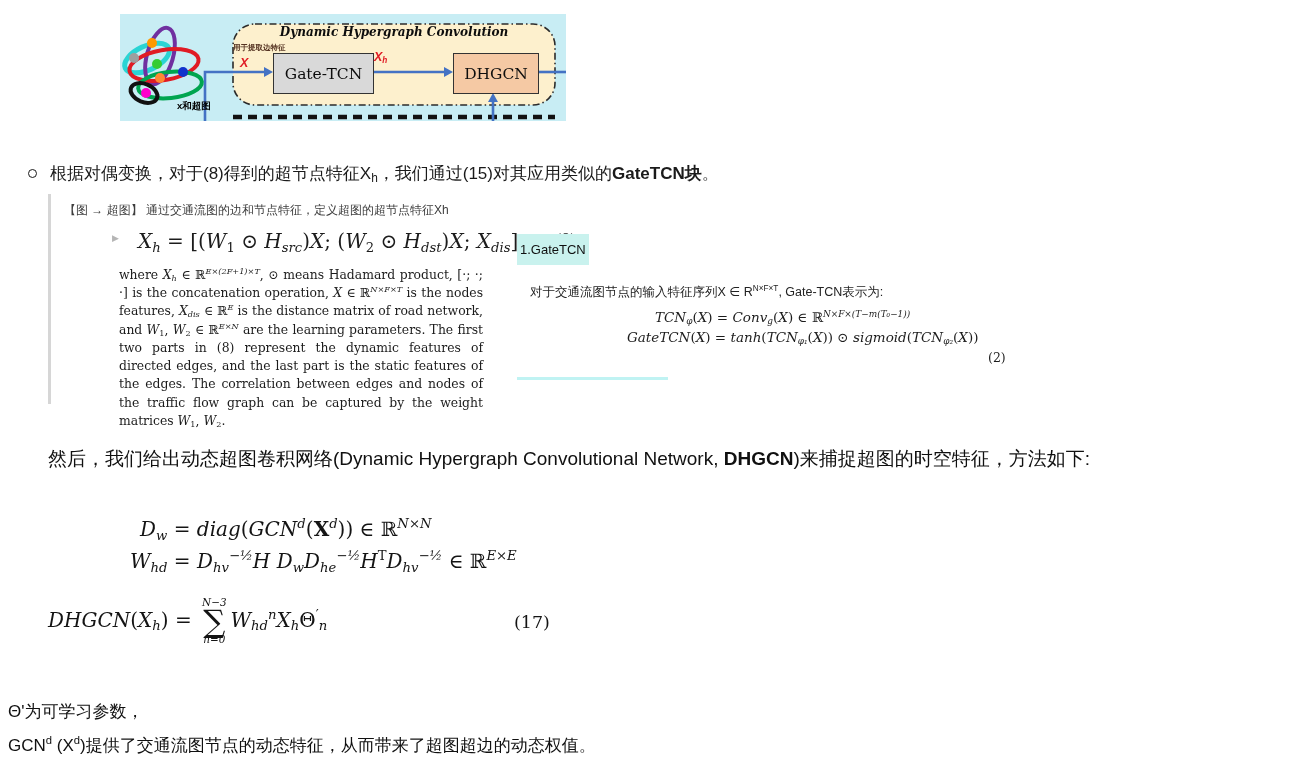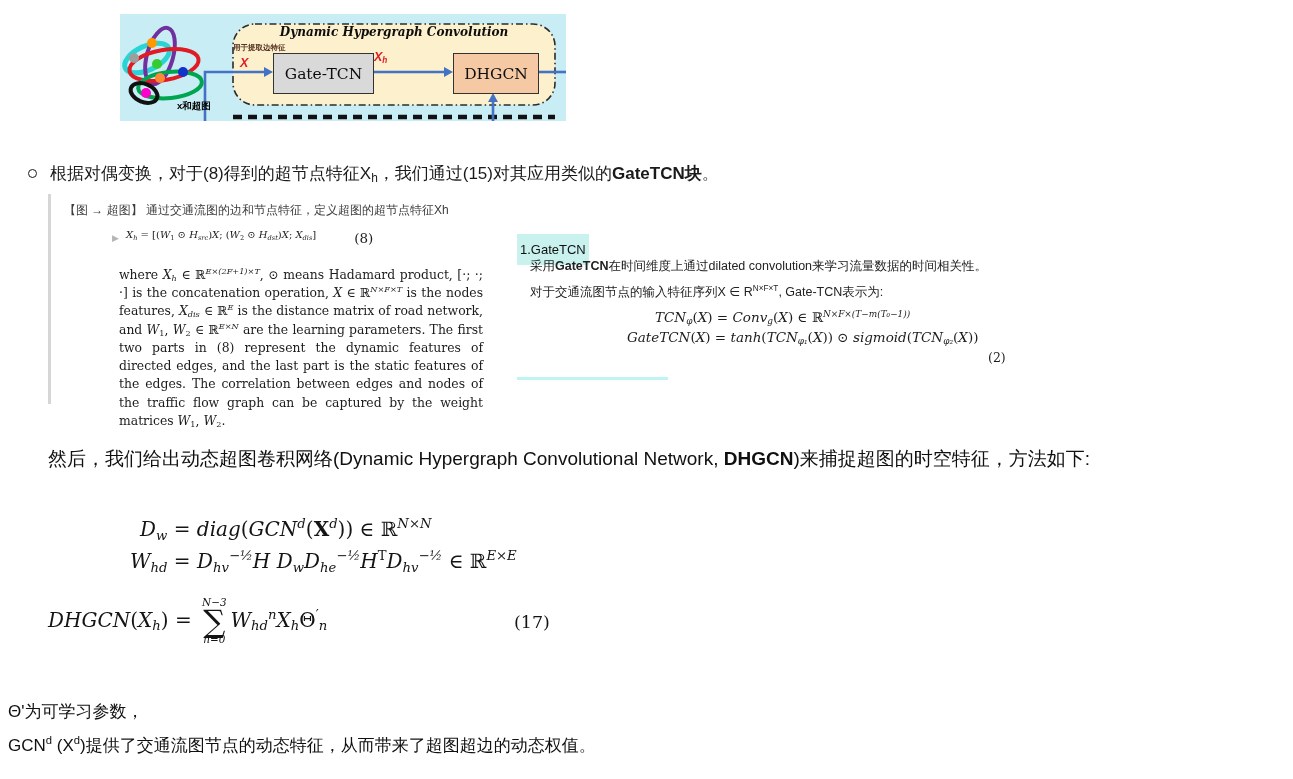--- a/index.html
+++ b/index.html
@@ -35,21 +35,21 @@
   
   .bullet-row{left:28px;top:162px;display:flex;align-items:flex-start;font-size:17px;color:#1a1a1a;}
   .bullet-circle{width:7px;height:7px;border:1.6px solid #1a1a1a;border-radius:50%;margin:7px 13px 0 0;flex:none;}
   .bullet-text sub{font-size:70%;}
 
   
   .quote-bar{left:48px;top:194px;width:2.5px;height:210px;background:#d6d6d6;}
   .qheader{left:64px;top:202px;font-size:12px;color:#3d3d3d;}
   .eq8row{left:112px;top:229px;display:flex;align-items:flex-start;}
   .tri{color:#b5b5b5;font-size:9px;margin:4px 0 0 0;width:14px;flex:none;}
-  .eq8{font-size:10px;color:#1c1c1c;}
+  .eq8{font-size:20px;color:#1c1c1c;margin-left:12px;}
   .eq8num{font-family:"DejaVu Serif","Liberation Serif",serif;font-size:13.5px;color:#1c1c1c;margin-left:38px;margin-top:1px;}
   .paper{left:119px;top:266px;width:364px;font-family:"DejaVu Serif","Liberation Serif",serif;
      font-size:12.4px;line-height:1.47;text-align:justify;color:#1c1c1c;}
   .qright{left:517px;top:194px;width:510px;height:210px;}
   .hl{position:absolute;left:0;top:40px;background:#c9f2ee;color:#101010;font-size:13px;padding:8px 3px;}
   .rline1{position:absolute;left:13px;top:64px;font-size:12.5px;color:#222;white-space:nowrap;}
   .rline2{position:absolute;left:13px;top:90px;font-size:12.5px;color:#222;white-space:nowrap;}
   .eq15a{position:absolute;left:138px;top:115px;font-size:13.5px;color:#1c1c1c;white-space:nowrap;}
   .eq15b{position:absolute;left:110px;top:135px;font-size:13.5px;color:#1c1c1c;white-space:nowrap;}
   .eq15num{position:absolute;left:471px;top:156px;font-family:"DejaVu Serif","Liberation Serif",serif;font-size:12.5px;color:#1c1c1c;}
@@ -122,21 +122,20 @@
 <div class="abs eq8row">
   <span class="tri">▶</span>
   <span class="math eq8"><span class="it">X</span><sub class="it">h</sub><span> = [(</span><span class="it">W</span><sub>1</sub><span> ⊙ </span><span class="it">H</span><sub class="it">src</sub><span>)</span><span class="it">X</span><span>; (</span><span class="it">W</span><sub>2</sub><span> ⊙ </span><span class="it">H</span><sub class="it">dst</sub><span>)</span><span class="it">X</span><span>; </span><span class="it">X</span><sub class="it">dis</sub><span>]</span></span>
   <span class="eq8num">(8)</span>
 </div>
 
 <div class="abs paper"><span>where </span><span class="it">X</span><sub class="it">h</sub><span> ∈ ℝ</span><sup class="it">E×(2F+1)×T</sup><span>, ⊙ means Hadamard product, [·; ·; ·] is the concatenation operation, </span><span class="it">X</span><span> ∈ ℝ</span><sup class="it">N×F×T</sup><span> is the nodes features, </span><span class="it">X</span><sub class="it">dis</sub><span> ∈ ℝ</span><sup class="it">E</sup><span> is the distance matrix of road network, and </span><span class="it">W</span><sub>1</sub><span>, </span><span class="it">W</span><sub>2</sub><span> ∈ ℝ</span><sup class="it">E×N</sup><span> are the learning parameters. The first two parts in (8) represent the dynamic features of directed edges, and the last part is the static features of the edges. The correlation between edges and nodes of the traffic flow graph can be captured by the weight matrices </span><span class="it">W</span><sub>1</sub><span>, </span><span class="it">W</span><sub>2</sub><span>.</span></div>
 
 <div class="abs qright">
   <span class="hl">1.GateTCN</span>
-  <div class="rline1"><span>采用</span><span class="bd">GateTCN</span><span>在时间维度上通过dilated convolution来学习流量数据的时间相关性。</span></div>
   <div class="rline2"><span>对于交通流图节点的输入特征序列X ∈ R</span><sup>N×F×T</sup><span>, Gate-TCN表示为:</span></div>
   <div class="math eq15a"><span class="it">TCN</span><sub class="it">φ</sub><span>(</span><span class="it">X</span><span>) = </span><span class="it">Conv</span><sub class="it">g</sub><span>(</span><span class="it">X</span><span>) ∈ ℝ</span><sup class="it">N×F×(T−m(T₀−1))</sup></div>
   <div class="math eq15b"><span class="it">GateTCN</span><span>(</span><span class="it">X</span><span>) = </span><span class="it">tanh</span><span>(</span><span class="it">TCN</span><sub class="it">φ₁</sub><span>(</span><span class="it">X</span><span>)) ⊙ </span><span class="it">sigmoid</span><span>(</span><span class="it">TCN</span><sub class="it">φ₂</sub><span>(</span><span class="it">X</span><span>))</span></div>
   <div class="eq15num">(2)</div>
   <div class="cyan-line"></div>
 </div>
 
 <div class="abs para"><span>然后，我们给出动态超图卷积网络(Dynamic Hypergraph Convolutional Network, </span><span class="bd">DHGCN</span><span>)来捕捉超图的时空特征，方法如下:</span></div>
 
 <div class="abs math eq17-l1"><span class="it">D</span><sub class="it">w</sub><span> = </span><span class="it">diag</span><span>(</span><span class="it">GCN</span><sup class="it">d</sup><span>(</span><span class="bd">X</span><sup class="it">d</sup><span>)) ∈ ℝ</span><sup class="it">N×N</sup></div>

